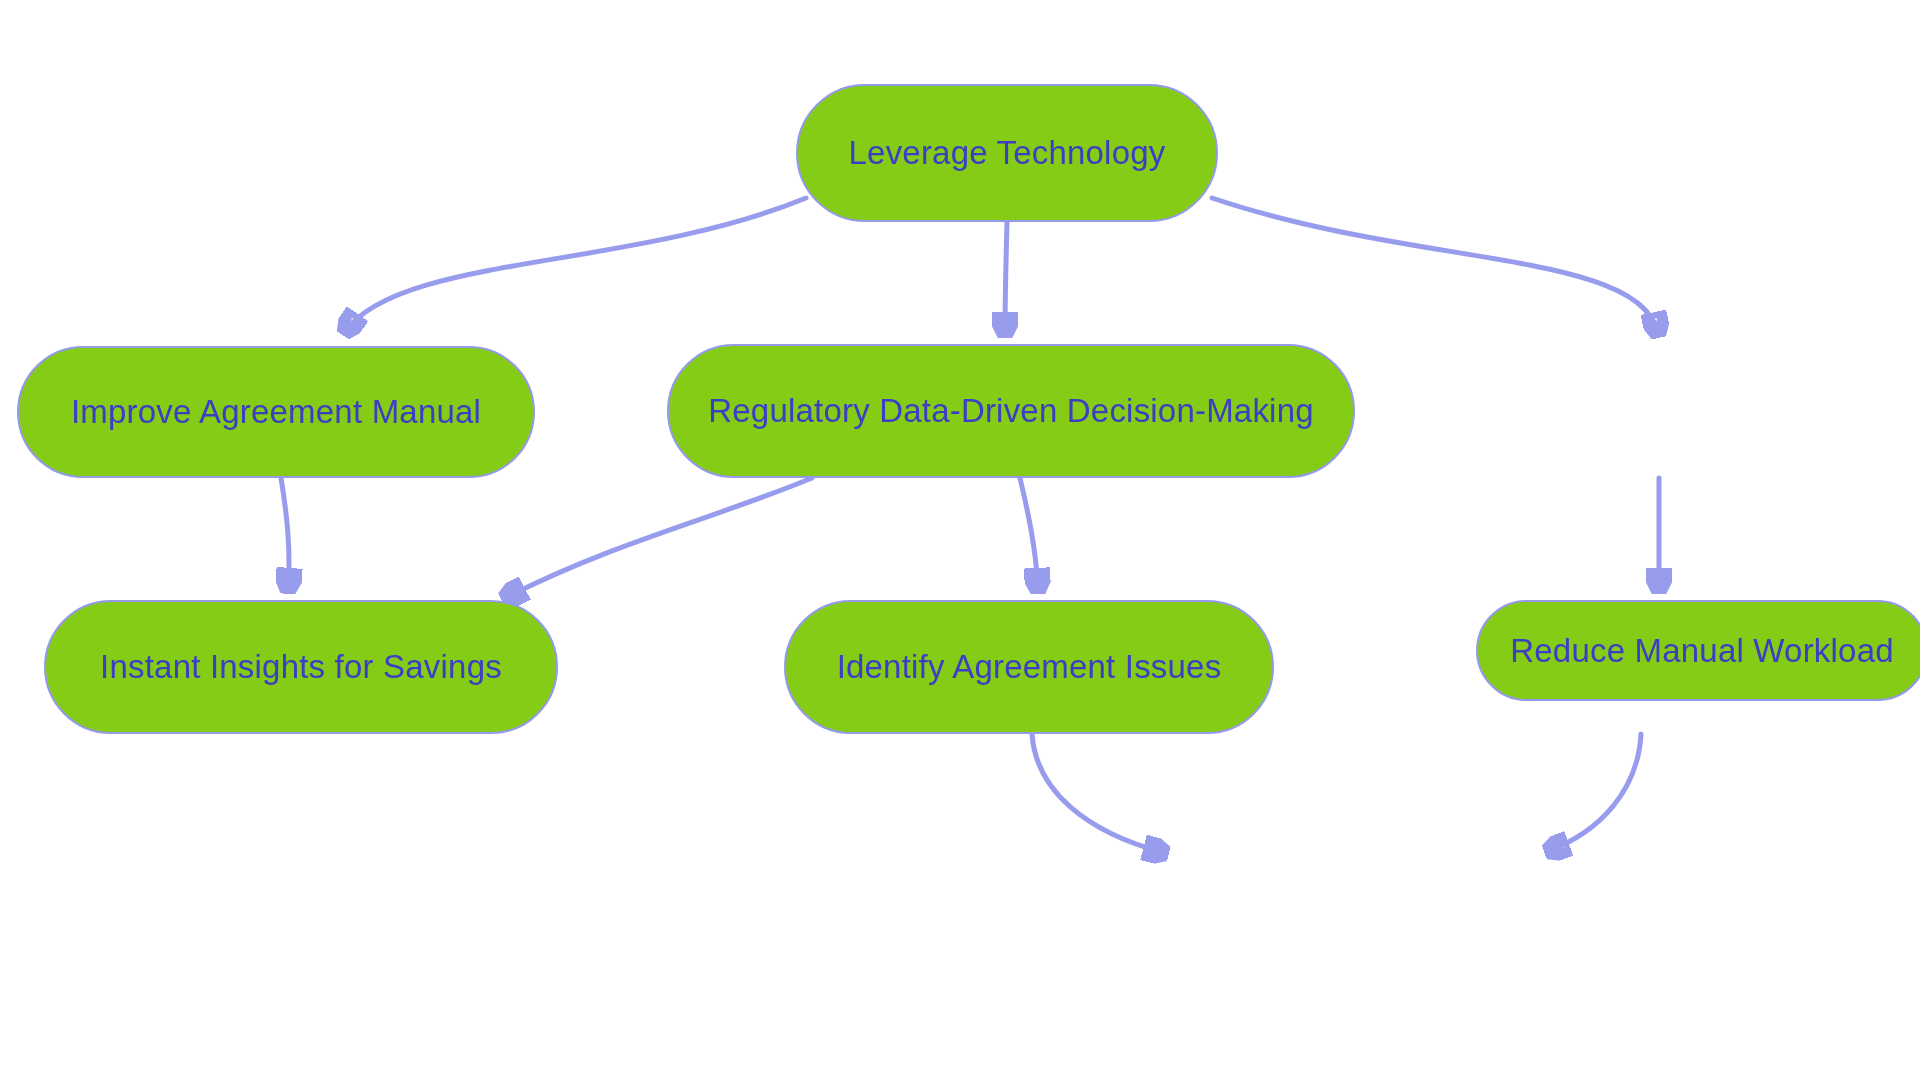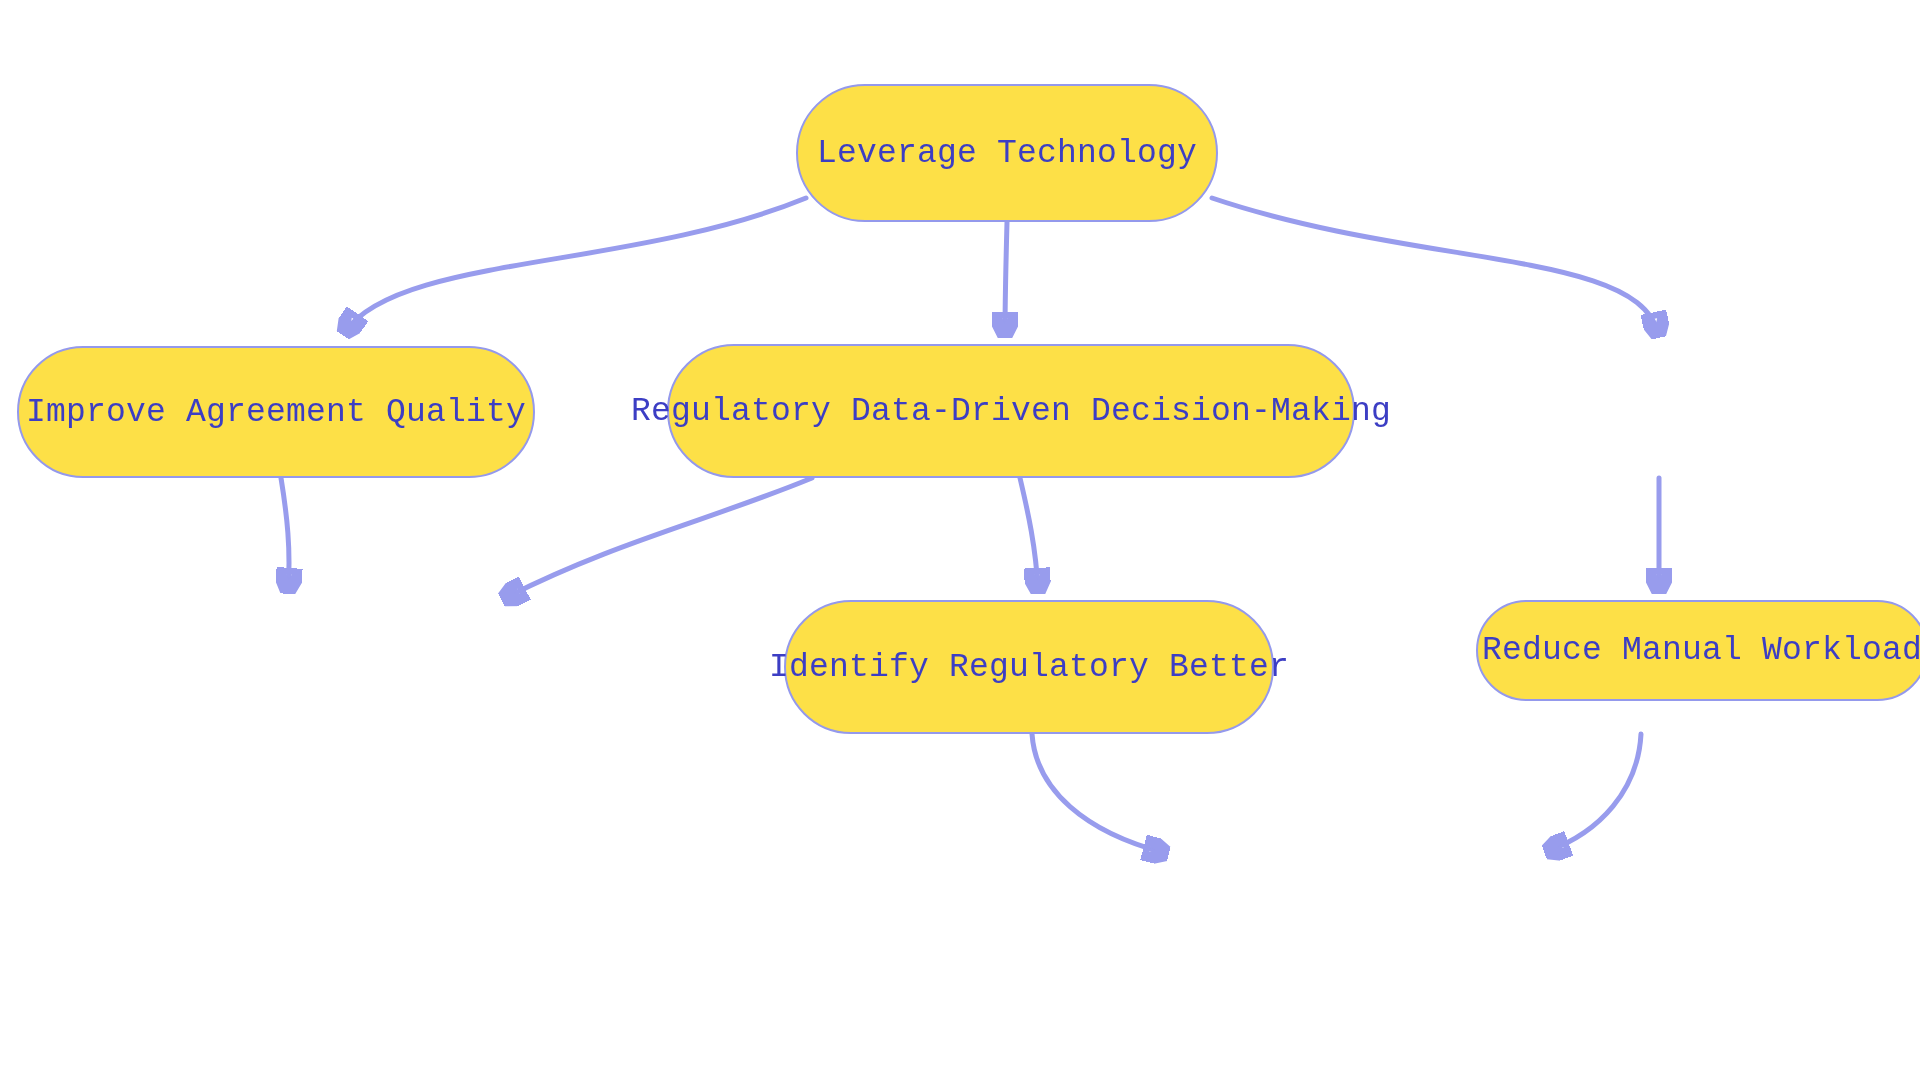--- a/index.html
+++ b/index.html
@@ -27,30 +27,29 @@
     stroke: #989ced;
     stroke-width: 5;
     stroke-linecap: round;
   }
   .node {
     position: absolute;
     z-index: 2;
     display: flex;
     align-items: center;
     justify-content: center;
-    background: #fde047;
+    background: #84cc16;
     border: 2.5px solid #9499ec;
     border-radius: 70px;
     color: #3c3ec4;
     font-size: 33px;
     letter-spacing: 0.2px;
     white-space: nowrap;
     box-sizing: border-box;
     text-align: center;
-    font-family: Liberation Mono, monospace;
   }
   
   #n-leverage   { left: 796px;  top: 84px;  width: 422px; height: 138px; }
   #n-improve    { left: 17px;   top: 346px; width: 518px; height: 132px; }
   #n-facilitate { left: 667px;  top: 344px; width: 688px; height: 134px; }
   #n-automate   { left: 1485px; top: 344px; width: 348px; height: 134px; }
   #n-instant    { left: 44px;   top: 600px; width: 514px; height: 134px; }
   #n-identify   { left: 784px;  top: 600px; width: 490px; height: 134px; }
   #n-reduce     { left: 1476px; top: 600px; width: 452px; height: 101px; }
   #n-better     { left: 1025px; top: 858px; width: 662px; height: 136px; }
@@ -75,31 +74,34 @@
     <path d="M 1659 478 C 1659 512, 1659 552, 1659 590" marker-end="url(#arrowhead)"></path>
     <path d="M 1032 734 C 1036 790, 1085 832, 1165 853" marker-end="url(#arrowhead)"></path>
     <path d="M 1641 734 C 1638 790, 1600 832, 1548 851" marker-end="url(#arrowhead)"></path>
   </svg>
 
   <div class="node" id="n-leverage">
     <span>Leverage Technology</span>
   </div>
 
   <div class="node" id="n-improve">
-    <span>Improve Agreement Quality</span>
+    <span>Improve Agreement Manual</span>
   </div>
 
   <div class="node" id="n-facilitate">
     <span>Regulatory Data-Driven Decision-Making</span>
   </div>
 
 
+  <div class="node" id="n-instant">
+    <span>Instant Insights for Savings</span>
+  </div>
 
   <div class="node" id="n-identify">
-    <span>Identify Regulatory Better</span>
+    <span>Identify Agreement Issues</span>
   </div>
 
   <div class="node" id="n-reduce">
     <span>Reduce Manual Workload</span>
   </div>
 
 
 </div>
 
 </body></html>

